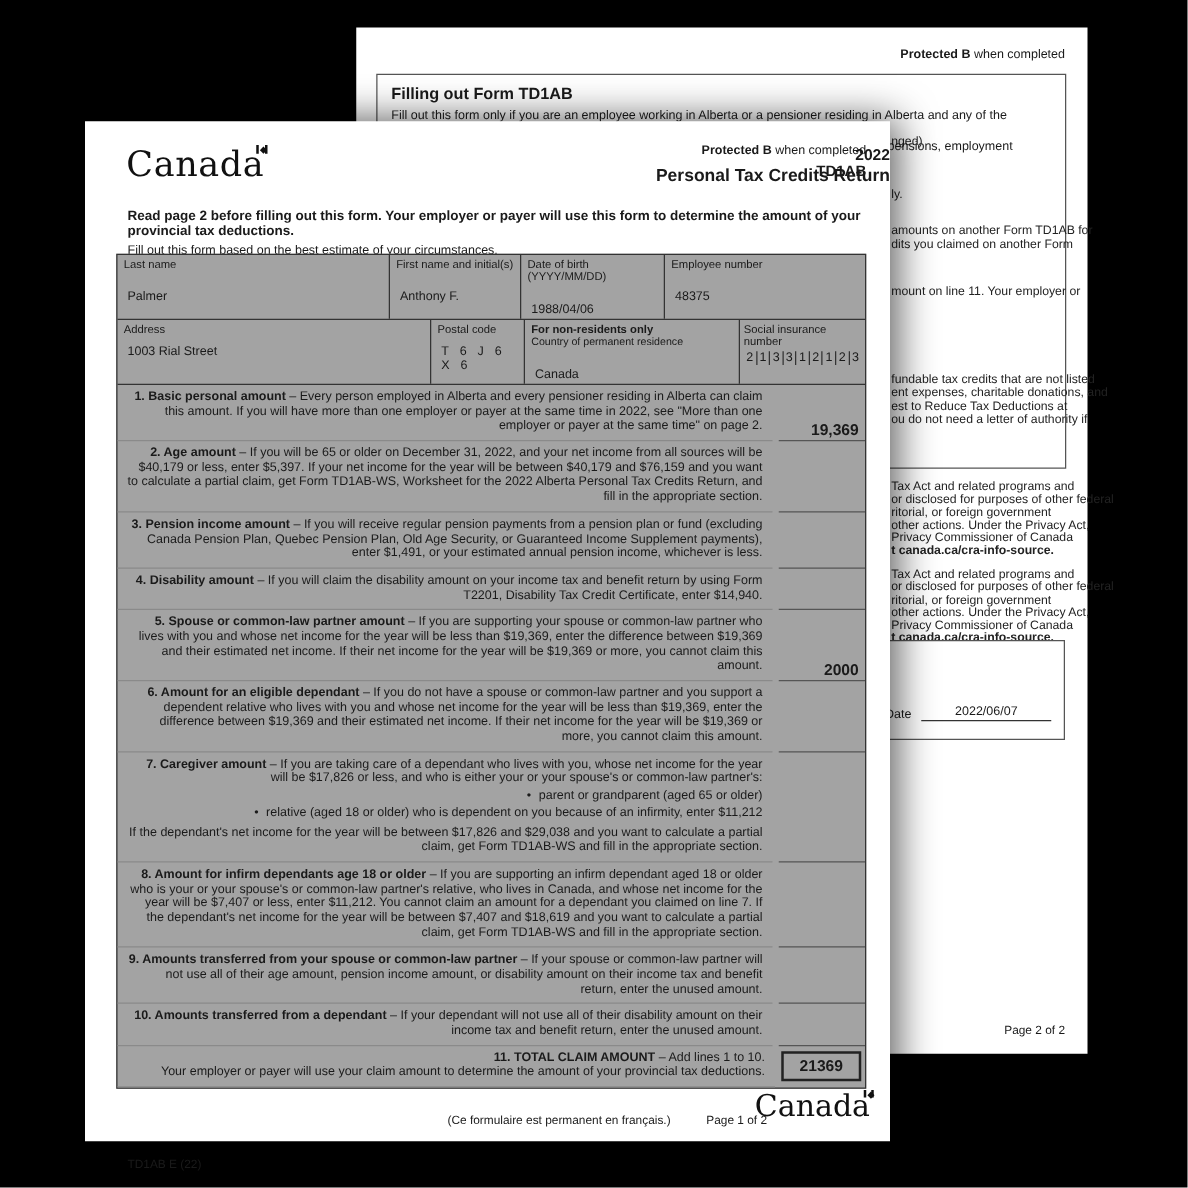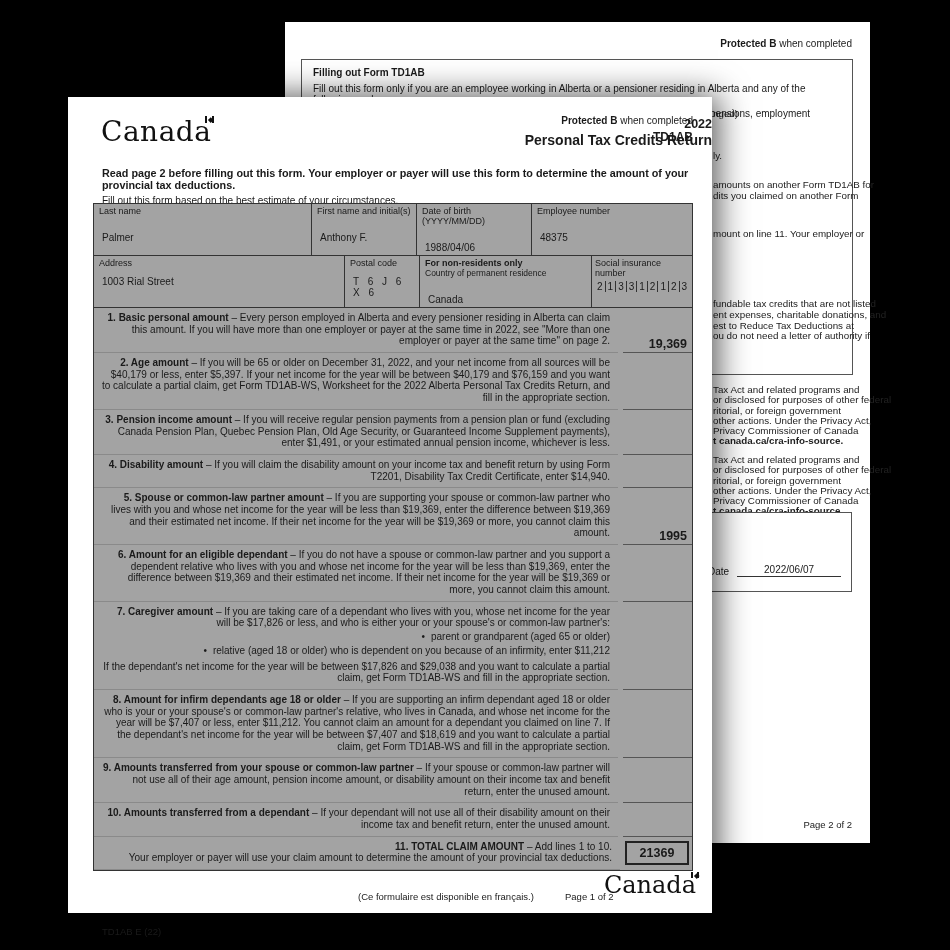--- a/index.html
+++ b/index.html
@@ -6,21 +6,21 @@
   body{
     width:950px;height:950px;background:#000;position:relative;overflow:hidden;
     font-family:"Liberation Sans","DejaVu Sans",sans-serif;color:#1a1a1a;
     -webkit-font-smoothing:antialiased;
   }
   .page{position:absolute;background:#fff;}
   
   .page2{left:285px;top:22px;width:585px;height:821px;box-shadow:0 0 14px rgba(0,0,0,.6);}
   .p2-protected{position:absolute;top:16px;right:18px;font-size:10px;}
   .p2-box{position:absolute;left:16px;top:37px;right:17px;height:316px;border:1px solid #555;padding:7px 11px;box-sizing:border-box;}
-  .p2-box-title{font-weight:bold;font-size:10px;}
+  .p2-box-title{font-weight:bold;font-size:13px;}
   .p2-box-line{font-size:10px;margin-top:5px;}
   .p2-bullet{font-size:10px;margin-top:3px;padding-left:12px;}
   .p2-bullet::before{content:"•";margin-right:6px;}
   .frag{position:absolute;left:428px;font-size:9.8px;white-space:nowrap;color:#222;}
   .f1{top:86px}.f2{top:128px}.f3{top:157px}.f4{top:168px}.f5{top:206px}
   .f6{top:276px}.f7{top:287px}.f8{top:298px}.f9{top:308px}
   .f10{top:362px}.f11{top:372px}.f12{top:383px}.f13{top:393px}.f14{top:403px}.f15{top:413px;font-weight:bold;}
   .f16{top:432px}.f17{top:442px}.f18{top:453px}.f19{top:463px}.f20{top:473px}.f21{top:483px;font-weight:bold;}
   .p2-datebox{position:absolute;left:370px;top:490px;right:18px;height:78px;border:1px solid #555;background:#fff;}
   .date-row{position:absolute;left:52px;right:10px;bottom:14px;display:flex;align-items:flex-end;font-size:10px;}
@@ -216,21 +216,21 @@
         <span class="sec-body">– If you will claim the disability amount on your income tax and benefit return by using Form T2201, Disability Tax Credit Certificate, enter $14,940.</span>
       </div>
       <div class="sec-amt"></div>
     </div>
 
     <div class="sec">
       <div class="sec-text">
         <span class="sec-title">5. Spouse or common-law partner amount</span>
         <span class="sec-body">– If you are supporting your spouse or common-law partner who lives with you and whose net income for the year will be less than $19,369, enter the difference between $19,369 and their estimated net income. If their net income for the year will be $19,369 or more, you cannot claim this amount.</span>
       </div>
-      <div class="sec-amt">1995</div>
+      <div class="sec-amt">2000</div>
     </div>
 
     <div class="sec">
       <div class="sec-text">
         <span class="sec-title">6. Amount for an eligible dependant</span>
         <span class="sec-body">– If you do not have a spouse or common-law partner and you support a dependent relative who lives with you and whose net income for the year will be less than $19,369, enter the difference between $19,369 and their estimated net income. If their net income for the year will be $19,369 or more, you cannot claim this amount.</span>
       </div>
       <div class="sec-amt"></div>
     </div>
 
@@ -273,18 +273,18 @@
       <div class="sec-text">
         <span class="sec-title">11. TOTAL CLAIM AMOUNT</span>
         <span class="sec-body pre">– Add lines 1 to 10.
 Your employer or payer will use your claim amount to determine the amount of your provincial tax deductions.</span>
       </div>
       <div class="sec-amt-box">21369</div>
     </div>
   </div>
 
   <div class="f-left">TD1AB E (22)</div>
-  <div class="f-center">(Ce formulaire est disponible en français.)</div>
+  <div class="f-center">(Ce formulaire est permanent en français.)</div>
   <div class="f-page">Page 1 of 2</div>
   <div class="f-wordmark wm">
     <span>Canada</span><span class="flag"></span>
   </div>
 </section>
 
 </body></html>

